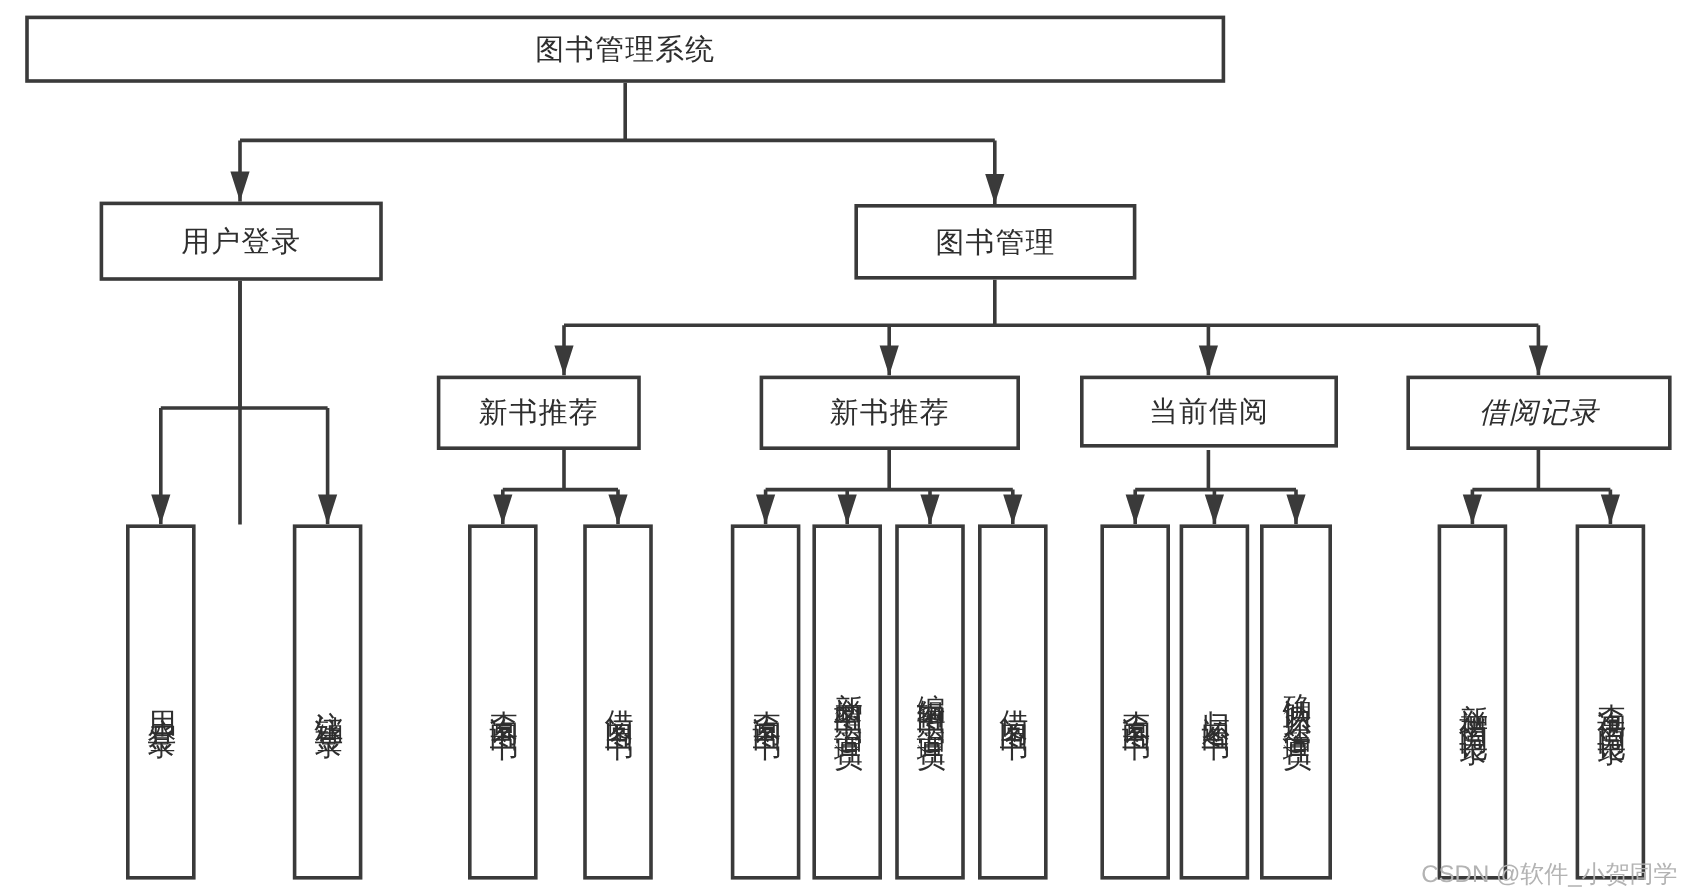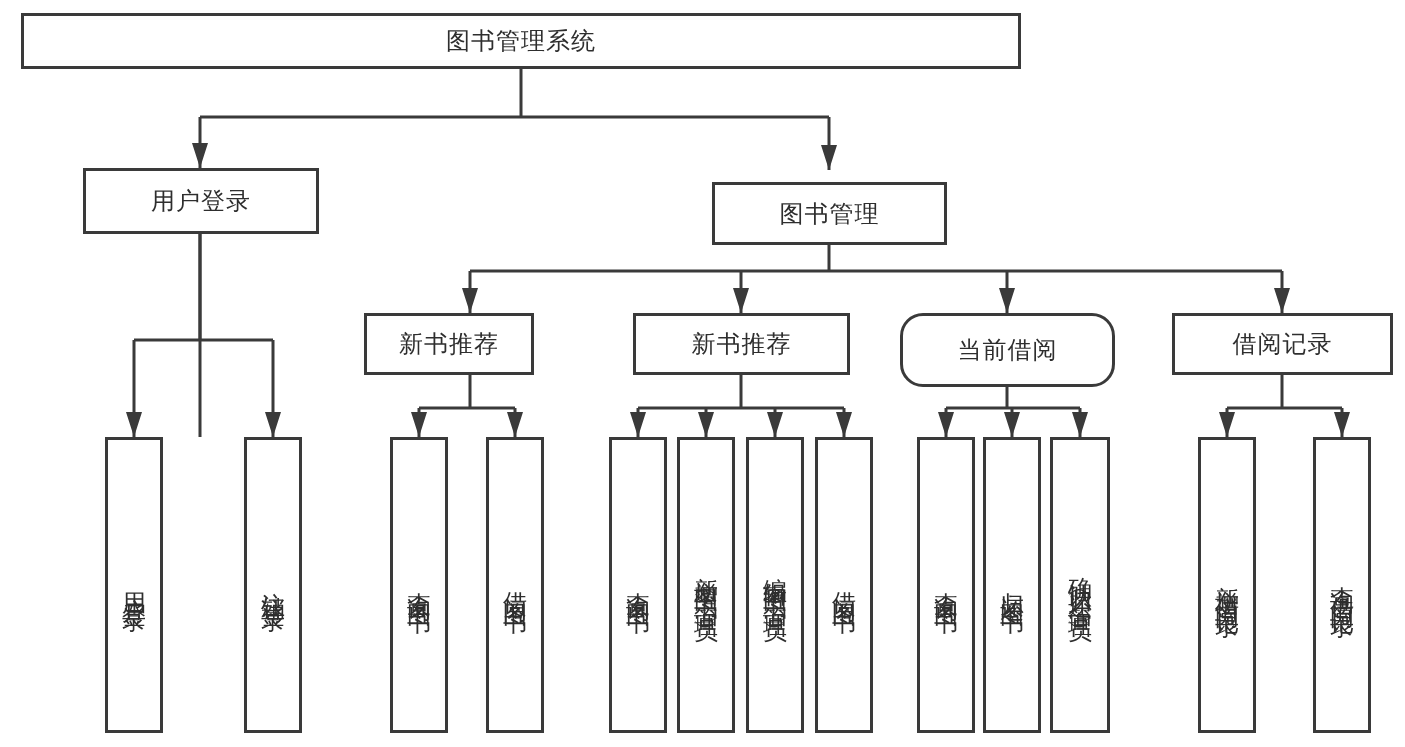--- a/index.html
+++ b/index.html
@@ -79,34 +79,34 @@
              M1227 437 l-8 -25 h16 z  M1342 437 l-8 -25 h16 z"></path>
   </svg>
 
   <div class="node hbox" style="left:21px; top:13px; width:1000px; height:56px;">
     <span>图书管理系统</span>
   </div>
 
   <div class="node hbox" style="left:83px; top:168px; width:236px; height:66px;">
     <span>用户登录</span>
   </div>
-  <div class="node hbox" style="left:712px; top:170px; width:235px; height:63px;margin-top:12px;">
+  <div class="node hbox" style="left:712px; top:170px; width:235px; height:63px;">
     <span>图书管理</span>
   </div>
 
   <div class="node hbox" style="left:364px; top:313px; width:170px; height:62px;">
     <span>新书推荐</span>
   </div>
   <div class="node hbox" style="left:633px; top:313px; width:217px; height:62px;">
     <span>新书推荐</span>
   </div>
-  <div class="node hbox" style="left:900px; top:313px; width:215px; height:74px;border-radius:23px;">
+  <div class="node hbox" style="left:900px; top:313px; width:215px; height:60px;">
     <span>当前借阅</span>
   </div>
-  <div class="node hbox" style="left:1172px; top:313px; width:221px; height:62px;">
+  <div class="node hbox" style="left:1172px; top:313px; width:221px; height:62px;font-style:italic;">
     <span>借阅记录</span>
   </div>
 
   <div class="node vbox" style="left:105px; top:437px; width:58px; height:296px;">
     <span class="vtext">用户登录</span>
   </div>
   <div class="node vbox" style="left:244px; top:437px; width:58px; height:296px;">
     <span class="vtext">注销登录</span>
   </div>
 
@@ -140,14 +140,15 @@
     <span class="vtext">确认归还（管理员）</span>
   </div>
 
   <div class="node vbox" style="left:1198px; top:437px; width:58px; height:296px;">
     <span class="vtext">新增借阅记录</span>
   </div>
   <div class="node vbox" style="left:1313px; top:437px; width:58px; height:296px;">
     <span class="vtext">查询借阅记录</span>
   </div>
 
+  <div class="watermark">CSDN @软件_小贺同学</div>
 
 </div>
 
 </body></html>

